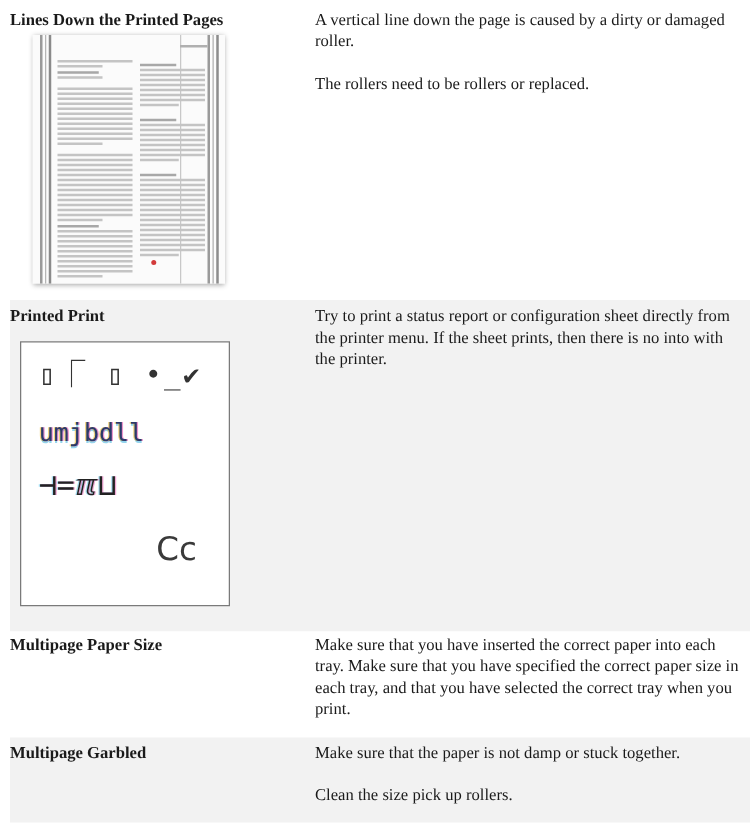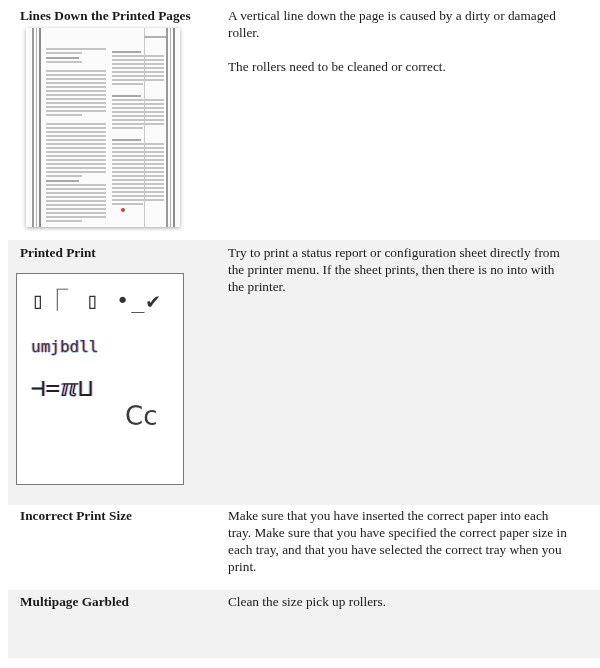--- a/index.html
+++ b/index.html
@@ -4,24 +4,24 @@
   <style>
     html, body { margin: 0; padding: 0; background: #ffffff; }
     body {
       width: 600px; height: 668px; position: relative; overflow: hidden;
       font-family: "Liberation Serif", "DejaVu Serif", serif;
       color: #1a1a1a; font-size: 13.3px; line-height: 17px;
     }
     .row { position: absolute; left: 8px; width: 592px; }
     .row.shaded { background: #f2f2f2; }
     .title {
-      position: absolute; left: 20px; font-weight: bold; font-size: 13.3px;
+      position: absolute; left: 8px; font-weight: bold; font-size: 13.3px;
     }
     .desc {
-      position: absolute; left: 228px; width: 345px;
+      position: absolute; left: 252px; width: 345px;
     }
     .desc p { margin: 0 0 17px 0; }
     .desc p:last-child { margin-bottom: 0; }
 
     
     .page-thumb {
       position: absolute; left: 26px; top: 28px; width: 154px; height: 199px;
       background: #fbfbfb;
       box-shadow: 0 1px 4px rgba(0,0,0,0.35);
       overflow: hidden;
@@ -41,34 +41,34 @@
     .page-thumb .hdr { position: absolute; right: 14px; top: 8px; width: 22px; height: 2px; background: #b0b0b0; }
 
     
     .garbled {
       position: absolute; left: 16px; top: 273px; width: 168px; height: 212px;
       background: #ffffff; border: 1px solid #7a7a7a; box-sizing: border-box;
       font-family: "DejaVu Sans Mono", "Liberation Mono", monospace;
     }
     .g-line { position: absolute; white-space: pre; color: #333; }
     .g1 { left: 14px; top: 18px; font-size: 22px; letter-spacing: 2px; }
-    .g2 { left: 14px; top: 64px; font-size: 16px; letter-spacing: 0px; color: #2b3a6a;
+    .g2 { left: 14px; top: 64px; font-size: 20px; letter-spacing: 0px; color: #2b3a6a;
           text-shadow: -1px 0 rgba(230,180,40,0.6), 1px 0 rgba(220,60,160,0.55), 0 1px rgba(40,170,220,0.5); }
     .g3 { left: 14px; top: 106px; font-size: 24px; color: #222;
           text-shadow: 1px 0 rgba(220,60,160,0.45), -1px 0 rgba(40,170,220,0.4); }
-    .g4 { left: 108px; top: 134px; font-size: 26px; font-family: "DejaVu Sans", sans-serif; color: #3a3a3a; }
+    .g4 { left: 108px; top: 158px; font-size: 26px; font-family: "DejaVu Sans", sans-serif; color: #3a3a3a; }
   </style>
 </head>
 <body>
 
 <div class="row" style="top:0; height:240px;"></div>
 <div class="title" style="top:7px;">Lines Down the Printed Pages</div>
 <div class="desc" style="top:7px;">
   <p>A vertical line down the page is caused by a dirty or damaged roller.</p>
-  <p>The rollers need to be cleaned or correct.</p>
+  <p>The rollers need to be rollers or replaced.</p>
 </div>
 <div class="page-thumb">
   <div class="vline" style="left:6px;width:2px;"></div>
   <div class="vline" style="left:10px;width:1px;background:#b5b5b5;"></div>
   <div class="vline" style="left:13px;width:2px;background:#8a8a8a;"></div>
   <div class="vline" style="left:140px;width:2px;"></div>
   <div class="vline" style="left:144px;width:1px;background:#b0b0b0;"></div>
   <div class="vline" style="left:147px;width:2px;background:#8c8c8c;"></div>
   <div class="vline" style="left:118px;width:1px;background:#c8c8c8;"></div>
   <div class="hdr"></div>
@@ -165,22 +165,23 @@
   <p>Try to print a status report or configuration sheet directly from the printer menu.  If the sheet prints, then there is no into with the printer.</p>
 </div>
 <div class="garbled">
   <div class="g-line g1">▯⎾ ▯ •_✔</div>
   <div class="g-line g2">umjbdll</div>
   <div class="g-line g3">⊣=ℼ⊔</div>
   <div class="g-line g4">Cc</div>
 </div>
 
 <div class="row" style="top:505px; height:85px;"></div>
-<div class="title" style="top:507px;">Incorrect Print Size</div>
+<div class="title" style="top:507px;">Multipage Paper Size</div>
 <div class="desc" style="top:507px;">
   <p>Make sure that you have inserted the correct paper into each tray.  Make sure that you have specified the correct paper size in each tray, and that you have selected the correct tray when you print.</p>
 </div>
 
 <div class="row shaded" style="top:590px; height:68px;"></div>
 <div class="title" style="top:593px;">Multipage Garbled</div>
 <div class="desc" style="top:593px;">
+  <p>Make sure that the paper is not damp or stuck together.</p>
   <p>Clean the size pick up rollers.</p>
 </div>
 
 </body></html>

